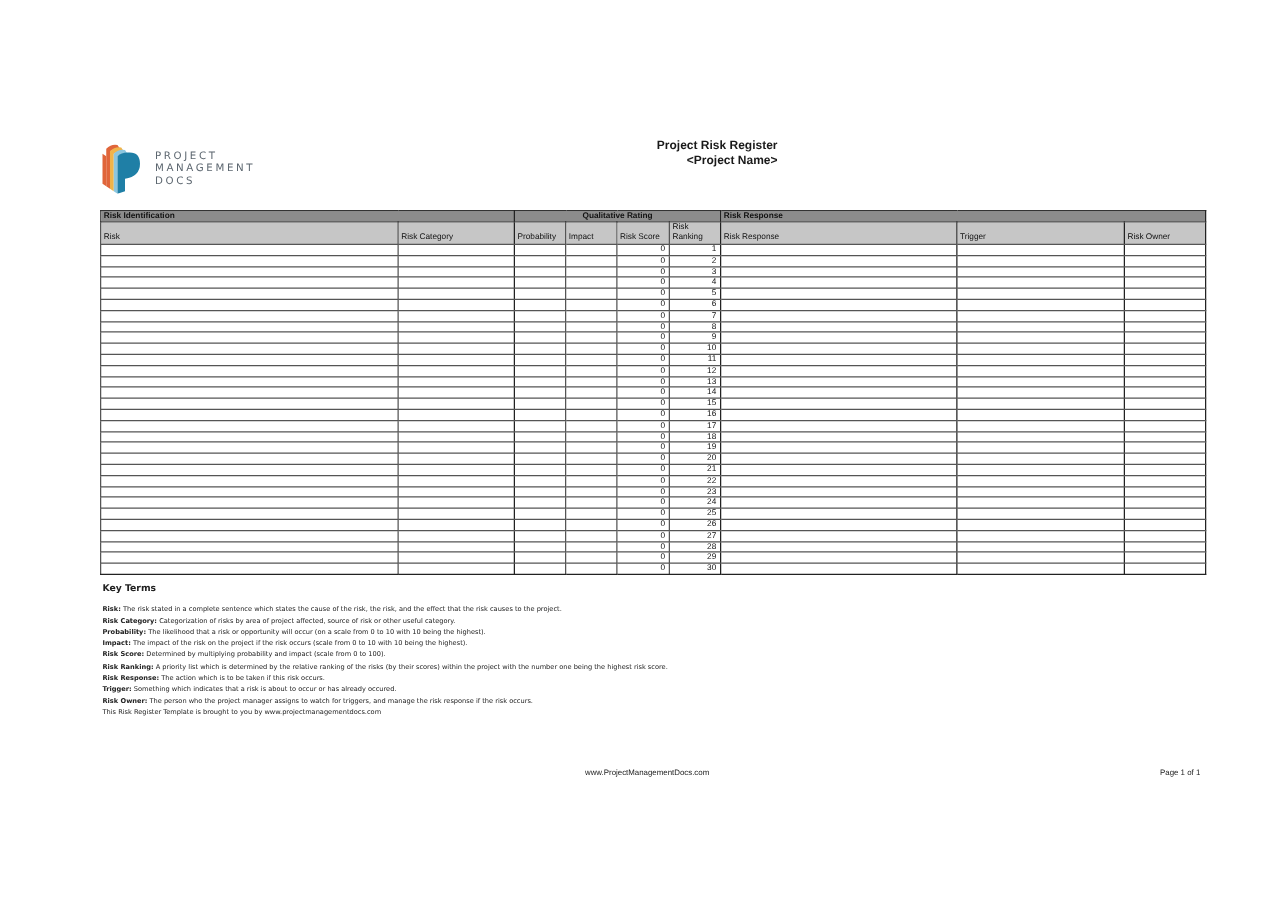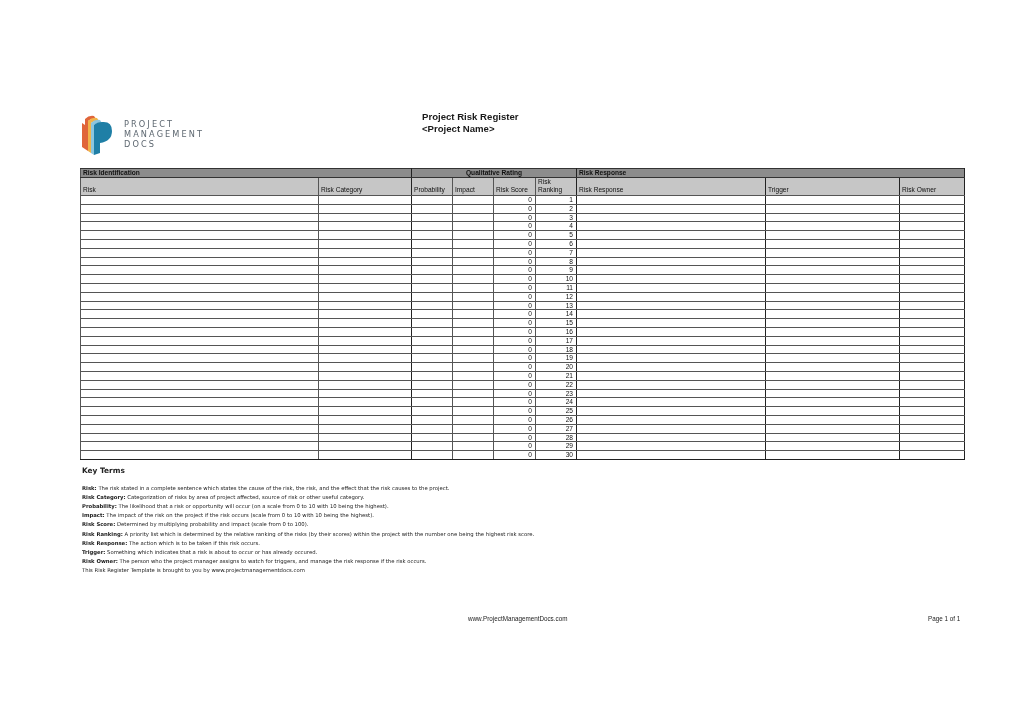--- a/index.html
+++ b/index.html
@@ -1,20 +1,20 @@
 <!DOCTYPE html>
 <html><head>
 <meta charset="utf-8">
 <style>
   html, body { margin:0; padding:0; background:#ffffff; }
   body { width:1024px; height:727px; position:relative; overflow:hidden; font-family:"Liberation Sans", sans-serif; color:#111; }
   .logo { position:absolute; left:80px; top:111px; width:140px; height:44px; }
   .logo-mark { position:absolute; left:0; top:0; width:34px; height:44px; }
   .logo-text { position:absolute; left:44px; top:8px; font-family:"DejaVu Sans", sans-serif; font-size:8.2px; letter-spacing:2.1px; line-height:10px; color:#5d6770; }
-  .title { position:absolute; left:422px; top:111px; width:200px; text-align:left; font-weight:bold; font-size:9.6px; line-height:12px; color:#1a1a1a; }
+  .title { position:absolute; left:422px; top:111px; width:200px; text-align:right; font-weight:bold; font-size:9.6px; line-height:12px; color:#1a1a1a; }
   table.reg { position:absolute; left:80px; top:168px; border-collapse:collapse; table-layout:fixed; width:884px; font-size:6.6px; }
   table.reg td { border:1px solid #555; padding:0 2px; height:7.8px; line-height:7.8px; overflow:hidden; white-space:nowrap; }
   table.reg tr.grp td { background:#8c8c8c; font-weight:bold; height:8px; line-height:8px; border-top:1.5px solid #333; border-bottom:1.5px solid #333; }
   table.reg tr.grp td.center { text-align:center; }
   table.reg tr.hdr td { background:#c6c6c6; height:16px; line-height:7.8px; vertical-align:bottom; padding-bottom:1px; }
   table.reg td.num { text-align:right; padding-right:3px; }
   table.reg td.thick-r { border-right:1.5px solid #222; }
   table.reg tr.last td { border-bottom:1.5px solid #222; }
   .terms { position:absolute; left:82px; top:466px; width:600px; font-family:"DejaVu Sans", sans-serif; font-size:5.3px; line-height:9.1px; color:#222; }
   .terms-title { font-weight:bold; font-size:7.4px; margin-bottom:9px; display:block; }

